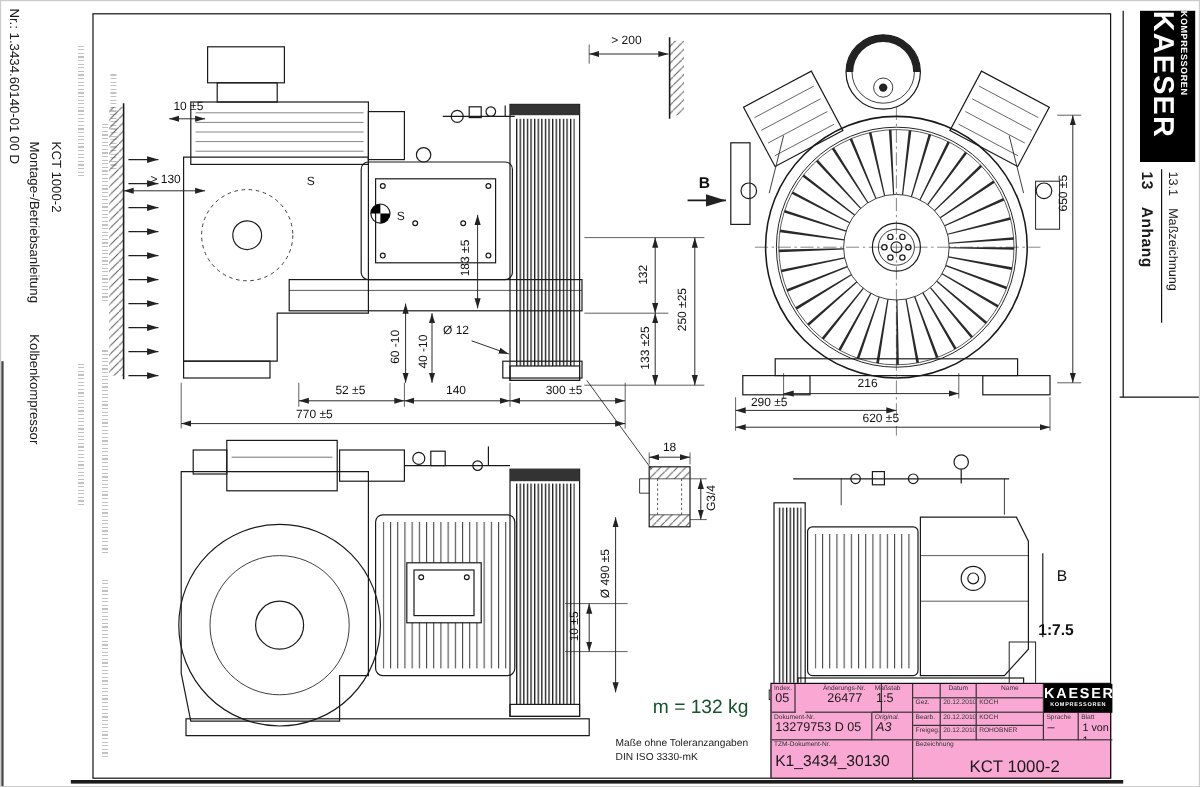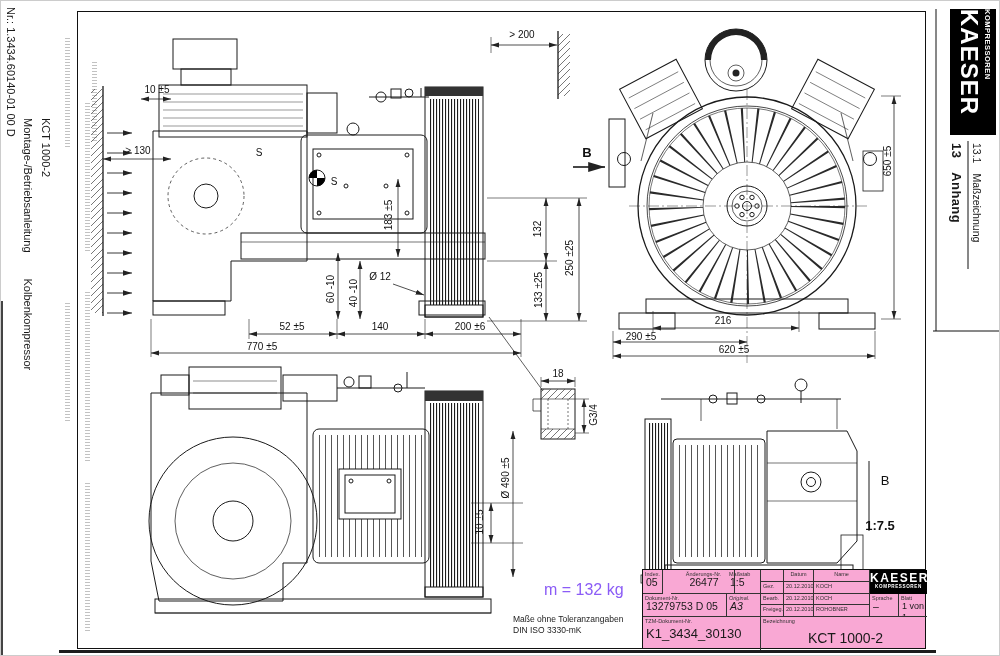--- a/index.html
+++ b/index.html
@@ -4,21 +4,21 @@
 <style>
   html,body{margin:0;padding:0;background:#e9e9e9;}
   .sheet{position:relative;width:1000px;height:656px;background:#ffffff;overflow:hidden;
          font-family:"Liberation Sans",sans-serif;color:#1a1a1a;border:1px solid #cccccc;box-sizing:border-box;}
   .frame{position:absolute;left:76px;top:10px;width:849px;height:638px;border:1.6px solid #111;box-sizing:border-box;}
   svg{position:absolute;left:0;top:0;}
   .vtext{position:absolute;writing-mode:vertical-rl;white-space:nowrap;}
   .dim{position:absolute;font-size:10px;white-space:nowrap;transform:translate(-50%,-50%);letter-spacing:0px;color:#111;}
   .dim.rot{transform:translate(-50%,-50%) rotate(-90deg);}
   .dim.big{font-size:13px;}
-  .mass{position:absolute;left:543px;top:580px;font-size:16px;color:#8b5cf6;}
+  .mass{position:absolute;left:543px;top:580px;font-size:16px;color:#14532d;}
   .tol{position:absolute;left:512px;top:613px;font-size:8.5px;line-height:11px;color:#222;}
   .fineprint{position:absolute;width:5px;opacity:.45;
      background:repeating-linear-gradient(0deg,#777 0 1px,transparent 1px 3px);}
   
   .brandbox{position:absolute;left:949px;top:8px;width:46px;height:126px;background:#000;
             display:flex;justify-content:center;}
   .brandbox .vtext{color:#fff;}
   .brand1{font-weight:bold;font-size:24px;letter-spacing:1px;}
   .brand2{font-weight:bold;font-size:7.5px;letter-spacing:.5px;}
   .chapter{font-weight:bold;font-size:13px;letter-spacing:.4px;}
@@ -355,21 +355,21 @@
   <span class="dim" style="left:333px;top:180px;">S</span>
   <span class="dim rot" style="left:387px;top:214px;">183 ±5</span>
   <span class="dim" style="left:379px;top:275px;">Ø 12</span>
   <span class="dim rot" style="left:329px;top:288px;">60 -10</span>
   <span class="dim rot" style="left:352px;top:292px;">40 -10</span>
   <span class="dim rot" style="left:536px;top:228px;">132</span>
   <span class="dim rot" style="left:568px;top:257px;">250 ±25</span>
   <span class="dim rot" style="left:537px;top:289px;">133 ±25</span>
   <span class="dim" style="left:291px;top:325px;">52 ±5</span>
   <span class="dim" style="left:379px;top:325px;">140</span>
-  <span class="dim" style="left:469px;top:325px;">200 ±6</span>
+  <span class="dim" style="left:469px;top:325px;">300 ±5</span>
   <span class="dim" style="left:261px;top:345px;">770 ±5</span>
   <span class="dim big" style="left:586px;top:151px;font-weight:bold;">B</span>
   <span class="dim rot" style="left:886px;top:160px;">650 ±5</span>
   <span class="dim" style="left:722px;top:319px;">216</span>
   <span class="dim" style="left:640px;top:335px;">290 ±5</span>
   <span class="dim" style="left:733px;top:348px;">620 ±5</span>
   <span class="dim rot" style="left:504px;top:477px;">Ø 490 ±5</span>
   <span class="dim rot" style="left:478px;top:521px;">10 ±5</span>
   <span class="dim" style="left:557px;top:372px;">18</span>
   <span class="dim rot" style="left:592px;top:414px;">G3/4</span>

